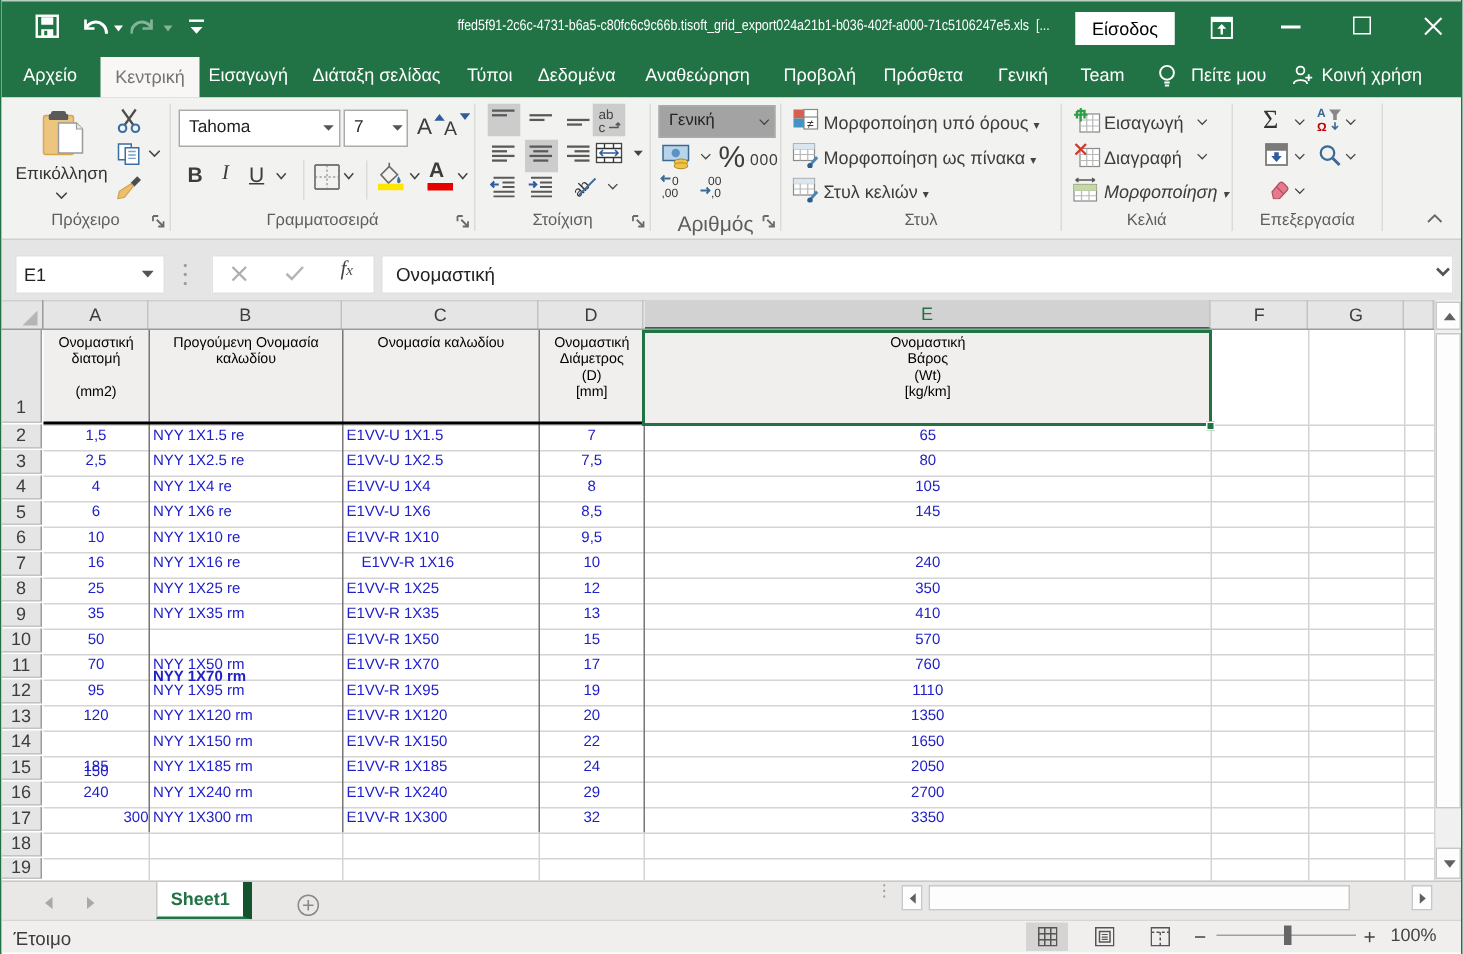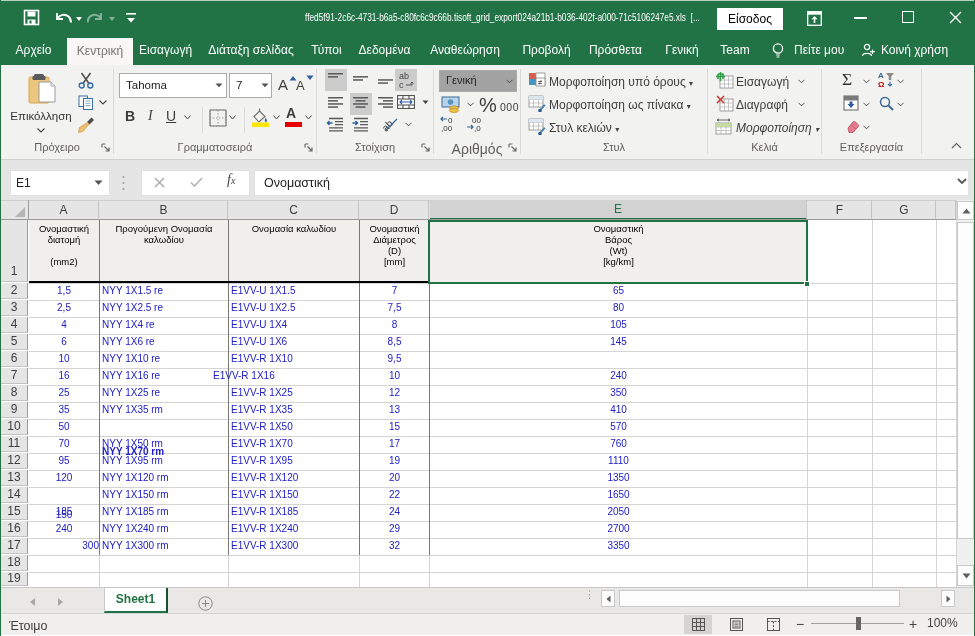--- a/index.html
+++ b/index.html
@@ -466,21 +466,21 @@
 <div class="cell" style="left:101px;top:334px;width:124px;">NYY 1X6 re</div>
 <div class="cell" style="left:230px;top:334px;width:126px;">E1VV-U 1X6</div>
 <div class="cell" style="left:359px;top:334px;width:69px;text-align:center;">8,5</div>
 <div class="cell" style="left:429px;top:334px;width:377px;text-align:center;">145</div>
 <div class="cell" style="left:28px;top:351px;width:70px;text-align:center;">10</div>
 <div class="cell" style="left:101px;top:351px;width:124px;">NYY 1X10 re</div>
 <div class="cell" style="left:230px;top:351px;width:126px;">E1VV-R 1X10</div>
 <div class="cell" style="left:359px;top:351px;width:69px;text-align:center;">9,5</div>
 <div class="cell" style="left:28px;top:368px;width:70px;text-align:center;">16</div>
 <div class="cell" style="left:101px;top:368px;width:124px;">NYY 1X16 re</div>
-<div class="cell" style="left:212px;top:368px;width:126px;">E1VV-R 1X16</div>
+<div class="cell" style="left:240px;top:368px;width:126px;">E1VV-R 1X16</div>
 <div class="cell" style="left:359px;top:368px;width:69px;text-align:center;">10</div>
 <div class="cell" style="left:429px;top:368px;width:377px;text-align:center;">240</div>
 <div class="cell" style="left:28px;top:385px;width:70px;text-align:center;">25</div>
 <div class="cell" style="left:101px;top:385px;width:124px;">NYY 1X25 re</div>
 <div class="cell" style="left:230px;top:385px;width:126px;">E1VV-R 1X25</div>
 <div class="cell" style="left:359px;top:385px;width:69px;text-align:center;">12</div>
 <div class="cell" style="left:429px;top:385px;width:377px;text-align:center;">350</div>
 <div class="cell" style="left:28px;top:402px;width:70px;text-align:center;">35</div>
 <div class="cell" style="left:101px;top:402px;width:124px;">NYY 1X35 rm</div>
 <div class="cell" style="left:230px;top:402px;width:126px;">E1VV-R 1X35</div>
@@ -538,21 +538,21 @@
 <svg class="abs" style="left:961px;top:573px" width="9" height="6" viewBox="0 0 9 6">
       <path d="M0.5 0.5 L4.5 5.5 L8.5 0.5 Z" fill="#606060"></path>
     </svg>
 <div style="position:absolute;left:0;top:587px;width:973px;height:26px;background:#e9e8e7;border-top:1px solid #c8c8c8;"></div>
 <svg class="abs" style="left:28px;top:597px" width="7" height="10" viewBox="0 0 7 10">
       <path d="M6 1 L1 5 L6 9 Z" fill="#a8a8a8"></path>
     </svg>
 <svg class="abs" style="left:56px;top:597px" width="7" height="10" viewBox="0 0 7 10">
       <path d="M1 1 L6 5 L1 9 Z" fill="#a8a8a8"></path>
     </svg>
-<div style="position:absolute;left:103px;top:588px;width:64px;height:25px;background:#fff;border-left:1px solid #c8c8c8;border-right:2px solid #14532d;border-bottom:2px solid #217346;color:#217346;font-weight:bold;font-size:12px;text-align:center;line-height:22px;">Sheet1</div>
+<div style="position:absolute;left:103px;top:588px;width:64px;height:25px;background:#fff;border-left:1px solid #c8c8c8;border-right:6px solid #14532d;border-bottom:2px solid #217346;color:#217346;font-weight:bold;font-size:12px;text-align:center;line-height:22px;">Sheet1</div>
 <svg class="abs" style="left:197px;top:596px" width="15" height="15" viewBox="0 0 15 15">
       <circle cx="7.5" cy="7.5" r="6.7" fill="none" stroke="#8a8a8a" stroke-width="1"></circle>
       <path d="M7.5 4 L7.5 11 M4 7.5 L11 7.5" stroke="#8a8a8a" stroke-width="1.1"></path>
     </svg>
 <div style="position:absolute;left:583px;top:592px;width:3px;height:16px;color:#999;font-size:11px;line-height:5px;">⋮</div>
 <div style="position:absolute;left:600px;top:590px;width:14px;height:17px;background:#fdfdfd;border:1px solid #c8c8c8;"></div>
 <svg class="abs" style="left:604px;top:594px" width="7" height="10" viewBox="0 0 7 10">
       <path d="M5.5 1.5 L1.5 5 L5.5 8.5 Z" fill="#606060"></path>
     </svg>
 <div style="position:absolute;left:618px;top:590px;width:281px;height:17px;background:#fdfdfd;border:1px solid #c8c8c8;"></div>

